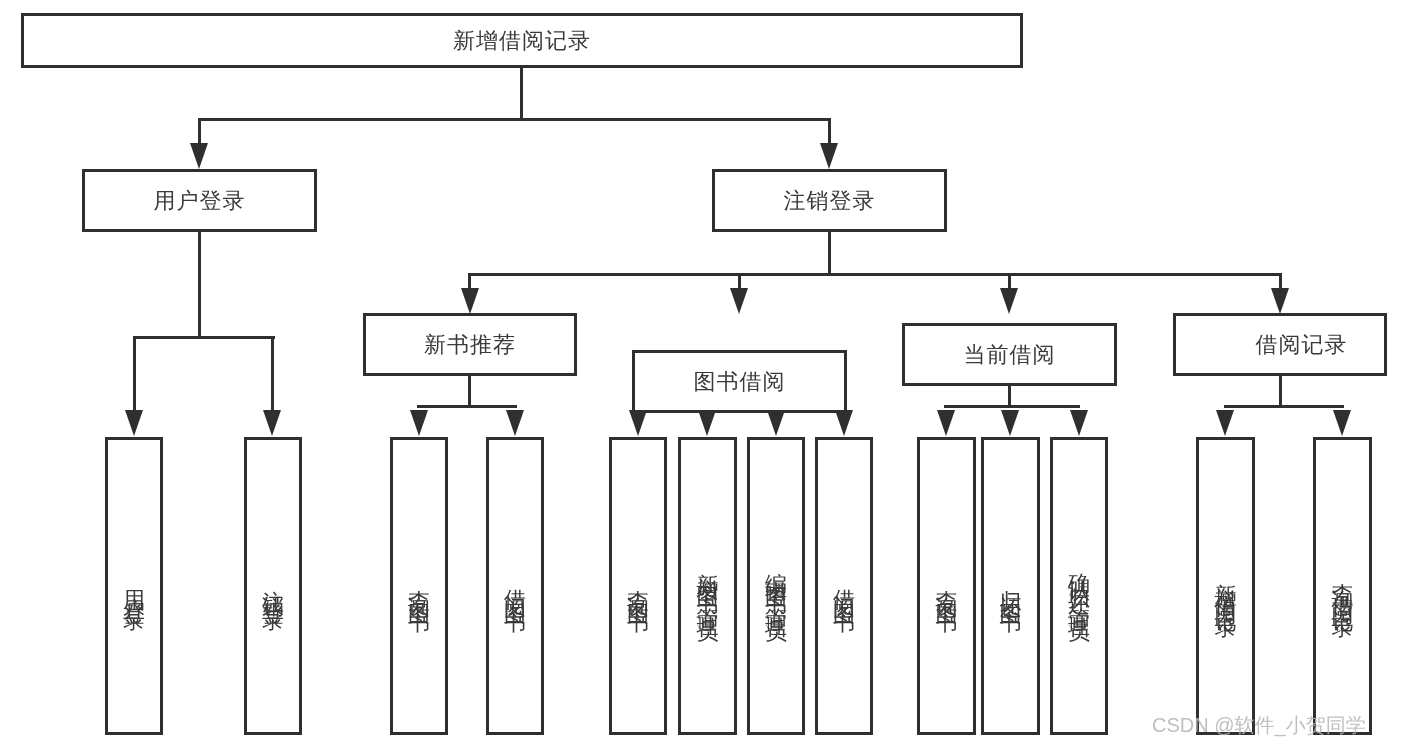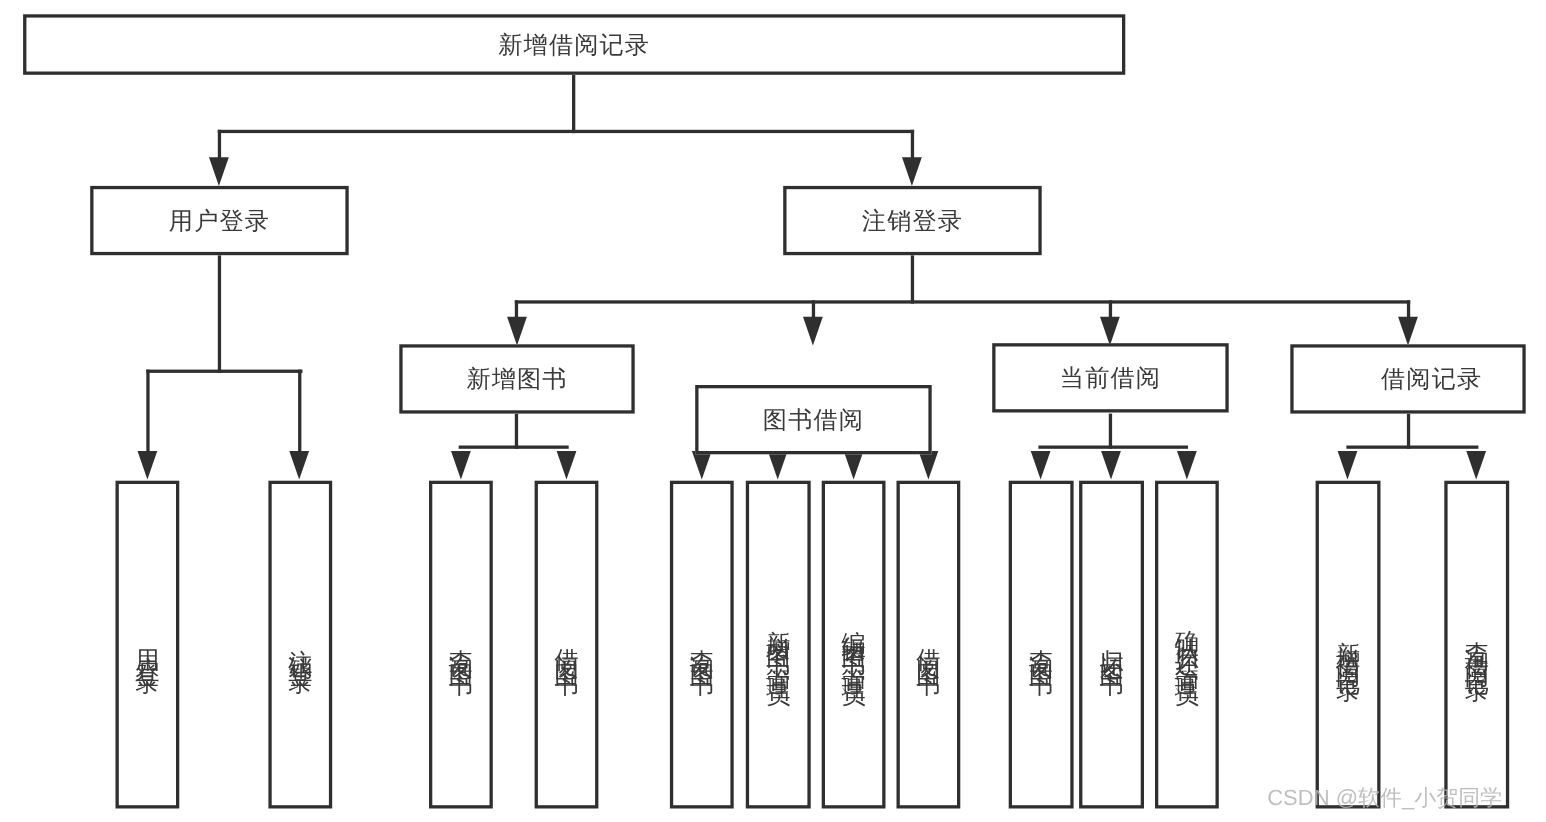--- a/index.html
+++ b/index.html
@@ -106,26 +106,26 @@
   <div class="line" style="left:468px; top:273px; width:3px; height:17px;"></div>
   <div class="arrow" style="left:461px; top:288px;"></div>
   <div class="line" style="left:738px; top:273px; width:3px; height:17px;"></div>
   <div class="arrow" style="left:730px; top:288px;"></div>
   <div class="line" style="left:1008px; top:273px; width:3px; height:17px;"></div>
   <div class="arrow" style="left:1000px; top:288px;"></div>
   <div class="line" style="left:1279px; top:273px; width:3px; height:17px;"></div>
   <div class="arrow" style="left:1271px; top:288px;"></div>
 
   <div class="hbox" style="left:363px; top:313px; width:214px; height:63px;">
-    <span>新增图书</span>
+    <span>新书推荐</span>
   </div>
   <div class="hbox" style="left:632px; top:313px; width:215px; height:63px;margin-top:37px;">
     <span>图书借阅</span>
   </div>
-  <div class="hbox" style="left:902px; top:312px; width:215px; height:63px;">
+  <div class="hbox" style="left:902px; top:323px; width:215px; height:63px;">
     <span>当前借阅</span>
   </div>
   <div class="hbox" style="left:1173px; top:313px; width:214px; height:63px;padding-left:43px;">
     <span>借阅记录</span>
   </div>
 
   <div class="line" style="left:468px; top:376px; width:3px; height:32px;"></div>
   <div class="line" style="left:738px; top:376px; width:3px; height:32px;"></div>
   <div class="line" style="left:1008px; top:376px; width:3px; height:32px;"></div>
   <div class="line" style="left:1279px; top:376px; width:3px; height:32px;"></div>

